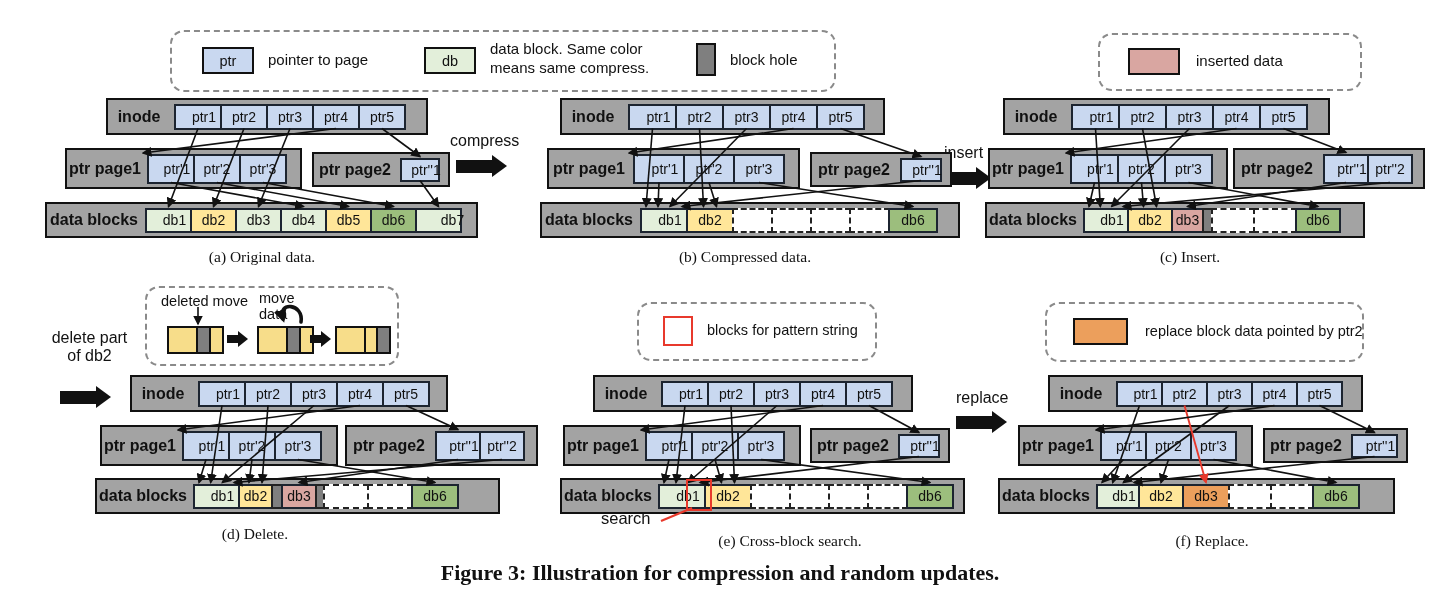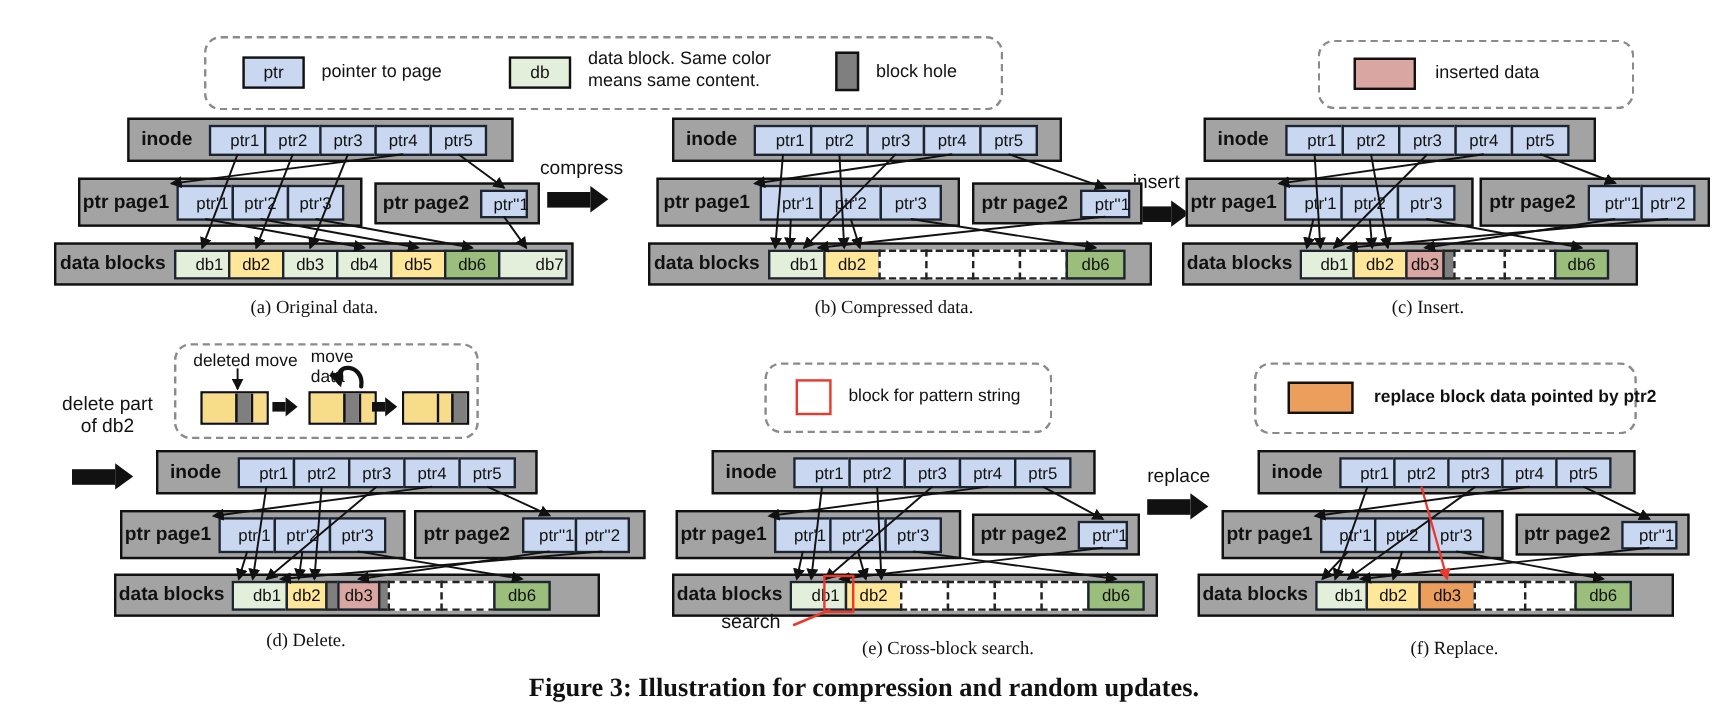--- a/index.html
+++ b/index.html
@@ -47,21 +47,21 @@
 <body>
 
 <div id="canvas">
 
   <div class="legend" style="left:170px;top:30px;width:662px;height:58px;">
     <div class="swatch" style="left:30px;top:15px;width:52px;height:27px;background:#c9d8f0;display:flex;align-items:center;justify-content:center;font-size:14.5px;">ptr</div>
     <div class="legend-text" style="left:96px;top:19px;">pointer to page</div>
     <div class="swatch" style="left:252px;top:15px;width:52px;height:27px;background:#e3efda;display:flex;align-items:center;justify-content:center;font-size:14.5px;">db</div>
     <div class="legend-text two-line" style="left:318px;top:8px;">
       <div>data block. Same color</div>
-      <div>means same content.</div>
+      <div>means same compress.</div>
     </div>
     <div class="swatch" style="left:524px;top:11px;width:20px;height:33px;background:#7f7f7f;"></div>
     <div class="legend-text" style="left:558px;top:19px;">block hole</div>
   </div>
 
   <div class="legend" style="left:1098px;top:33px;width:260px;height:54px;">
     <div class="swatch" style="left:28px;top:13px;width:52px;height:27px;background:#d9a6a1;"></div>
     <div class="legend-text" style="left:96px;top:17px;">inserted data</div>
   </div>
 
@@ -88,24 +88,24 @@
       </div>
     <div class="mini-block" style="left:188px;top:38px;">
       <div class="mini-seg y" style="width:27px;"></div>
       <div class="mini-seg y" style="width:12px;"></div>
       <div class="mini-seg g" style="width:13px;"></div>
     </div>
   </div>
 
   <div class="legend" style="left:637px;top:302px;width:236px;height:55px;">
     <div class="swatch" style="left:24px;top:12px;width:30px;height:30px;background:#fff;border:2.5px solid #e8392c;"></div>
-    <div class="legend-text small" style="left:68px;top:18px;">block for pattern string</div>
-  </div>
-
-  <div class="legend" style="left:1045px;top:302px;width:315px;height:56px;font-weight:bold;">
+    <div class="legend-text small" style="left:68px;top:18px;">blocks for pattern string</div>
+  </div>
+
+  <div class="legend" style="left:1045px;top:302px;width:315px;height:56px;">
     <div class="swatch" style="left:26px;top:14px;width:55px;height:27px;background:#ec9f5c;"></div>
     <div class="legend-text small" style="left:98px;top:19px;">replace block data pointed by ptr2</div>
   </div>
 
   <div class="trans-label" style="left:450px;top:132px;">compress</div>
   <div class="block-arrow" style="left:456px;top:155px;">
       <div class="shaft"></div>
       <div class="head"></div>
     </div>
 
@@ -158,21 +158,21 @@
         </div>
         <div class="box" style="left: 0px; top: 106px; width: 433px; height: 36px;">
           <div class="box-label" style="width: 94px;">data blocks</div>
           <div class="cells">
             <span class="cell" style="background: rgb(227, 239, 218); width: 47px; height: 25px;">db1</span>
             <span class="cell" style="background: rgb(255, 230, 153); width: 47px; height: 25px;">db2</span>
             <span class="cell" style="background: rgb(227, 239, 218); width: 47px; height: 25px;">db3</span>
             <span class="cell" style="background: rgb(227, 239, 218); width: 47px; height: 25px;">db4</span>
             <span class="cell" style="background: rgb(255, 230, 153); width: 47px; height: 25px;">db5</span>
             <span class="cell" style="background: rgb(156, 190, 125); width: 47px; height: 25px;">db6</span>
-            <span class="cell" style="background: rgb(227, 239, 218); width: 58px; height: 25px; padding-left: 28px;">db7</span>
+            <span class="cell" style="background: rgb(227, 239, 218); width: 47px; height: 25px; padding-left: 28px;">db7</span>
           </div>
         </div>
         <div class="sub-caption" style="left: 217px; top: 152px;">(a) Original data.</div>
       </div>
       <div class="diagram" style="left: 540px; top: 96px;">
         <div class="box" style="left: 20px; top: 2px; width: 325px; height: 37px;">
           <div class="box-label" style="width: 62px;">inode</div>
           <div class="cells">
             <span class="cell ptr" style="width: 49px; height: 26px;">ptr1</span>
             <span class="cell ptr" style="width: 49px; height: 26px;">ptr2</span>

